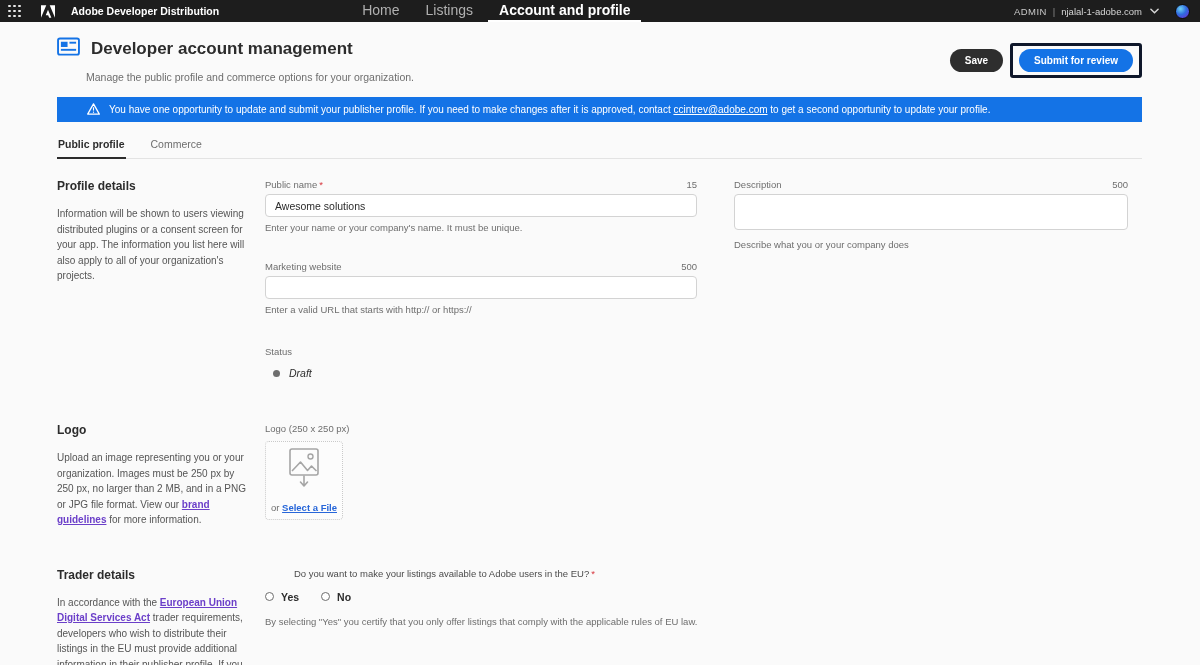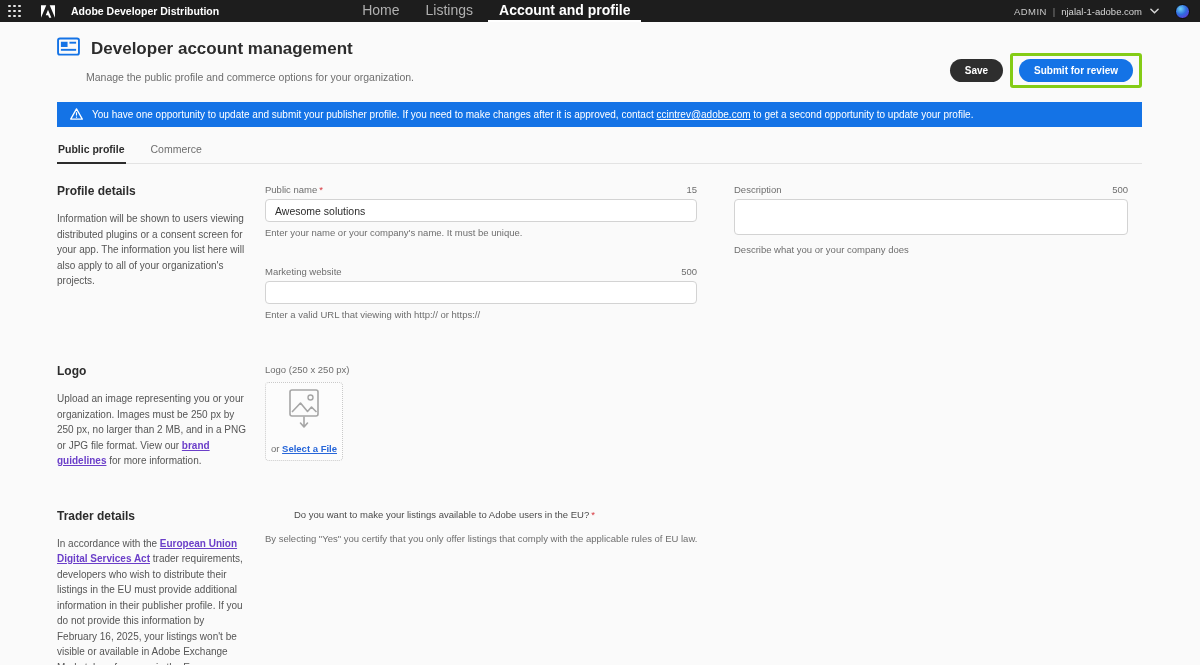--- a/index.html
+++ b/index.html
@@ -25,28 +25,28 @@
             background:radial-gradient(circle at 35% 30%, #6fd3f2 0%, #2f6de0 45%, #5a3fd8 80%, #7a3fd0 100%); border:1px solid #0e0e0e; }
 
   
   .page { padding:0 58px 0 57px; }
 
   .page-head { display:flex; justify-content:space-between; align-items:flex-start; margin-top:15px; }
   .title-wrap { display:flex; align-items:center; gap:11px; }
   .page-title { font-size:17px; font-weight:bold; color:#2c2c2c; }
   .page-subtitle { font-size:10.5px; color:#6e6e6e; margin-top:11px;padding-left:29px; }
 
-  .head-actions { display:flex; align-items:center; margin-top:16px;text-decoration:underline; }
+  .head-actions { display:flex; align-items:center; margin-top:6px;text-decoration:underline; }
   .btn { border:none; border-radius:14px; font-family:inherit; font-size:10px; font-weight:bold; padding:6px 15px; cursor:pointer; white-space:nowrap; }
   .btn-save { background:#2e2e2e; color:#fff; }
   .btn-submit { background:#1473e6; color:#fff; }
-  .highlight-box { border:3px solid #84cc16; border-radius:3px; padding:3px 6px; margin-left:7px; }
-
-  
-  .banner { margin-top:14px; background:#1473e6; color:#ffffff; height:25px; display:flex; align-items:center; padding:0 13px; gap:9px; }
+  .highlight-box { border:3px solid #0f172a; border-radius:3px; padding:3px 6px; margin-left:7px; }
+
+  
+  .banner { margin-top:14px; background:#1473e6; color:#ffffff; height:25px; display:flex; align-items:center; padding:0 30px; gap:9px; }
   .banner-text { font-size:10px; }
   .banner a { color:#ffffff; }
 
   
   .tabs { display:flex; gap:24px; margin-top:12px; border-bottom:1px solid #e3e3e3; }
   .tab { font-size:10.5px; color:#6e6e6e; padding:4px 1px 7px; cursor:pointer; border-bottom:2px solid transparent; margin-bottom:-1px; }
   .tab.active { color:#2c2c2c; font-weight:bold; border-bottom:2px solid #2c2c2c; }
 
   
   .section { display:flex; align-items:flex-start; }
@@ -186,21 +186,28 @@
           </div>
           <input class="text-input" type="text" value="Awesome solutions" style="">
           <div class="field-help">Enter your name or your company's name. It must be unique.</div>
         </div>
         <div class="m-t-28">
           <div class="field-head">
             <span class="field-label">Marketing website</span>
             <span class="field-counter">500</span>
           </div>
           <input class="text-input" type="text" value="" style="">
-          <div class="field-help">Enter a valid URL that viewing with http:// or https://</div>
+          <div class="field-help">Enter a valid URL that starts with http:// or https://</div>
+        </div>
+        <div class="status-group">
+          <div class="field-label">Status</div>
+          <div class="status-row">
+            <span class="status-dot"></span>
+            <span class="status-value">Draft</span>
+          </div>
         </div>
       </div>
       <div class="col-right">
         <div>
           <div class="field-head">
             <span class="field-label">Description</span>
             <span class="field-counter">500</span>
           </div>
           <textarea class="text-area" style=""></textarea>
           <div class="field-help">Describe what you or your company does</div>
@@ -231,17 +238,27 @@
   </div>
 
   <div class="section m-t-40">
     <div class="section-left">
       <h2 class="section-heading">Trader details</h2>
       <p class="section-desc"><span>In accordance with the </span><a class="link-purple" href="#">European Union Digital Services Act</a><span> trader requirements, developers who wish to distribute their listings in the EU must provide additional information in their publisher profile. If you do not provide this information by February 16, 2025, your listings won't be visible or available in Adobe Exchange Marketplace for users in the European Union as of February 17, 2025.</span></p>
 
     </div>
     <div>
       <div class="question"><span>Do you want to make your listings available to Adobe users in the EU?</span><span class="asterisk">*</span></div>
+      <div class="radio-row">
+        <label class="radio-option">
+          <span class="radio-circle"></span>
+          <span class="radio-label">Yes</span>
+        </label>
+        <label class="radio-option">
+          <span class="radio-circle"></span>
+          <span class="radio-label">No</span>
+        </label>
+      </div>
       <div class="field-help" style="margin-top:13px;">By selecting "Yes" you certify that you only offer listings that comply with the applicable rules of EU law.</div>
     </div>
   </div>
 
 </div>
 
 </body></html>

